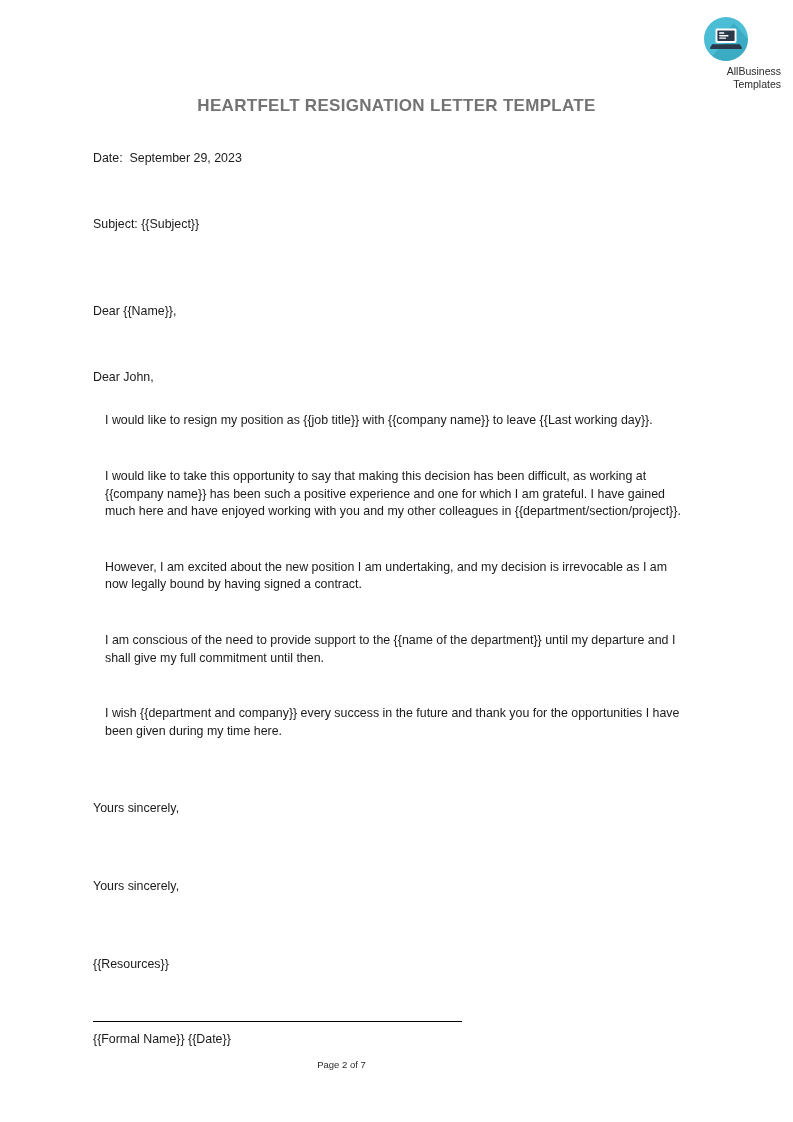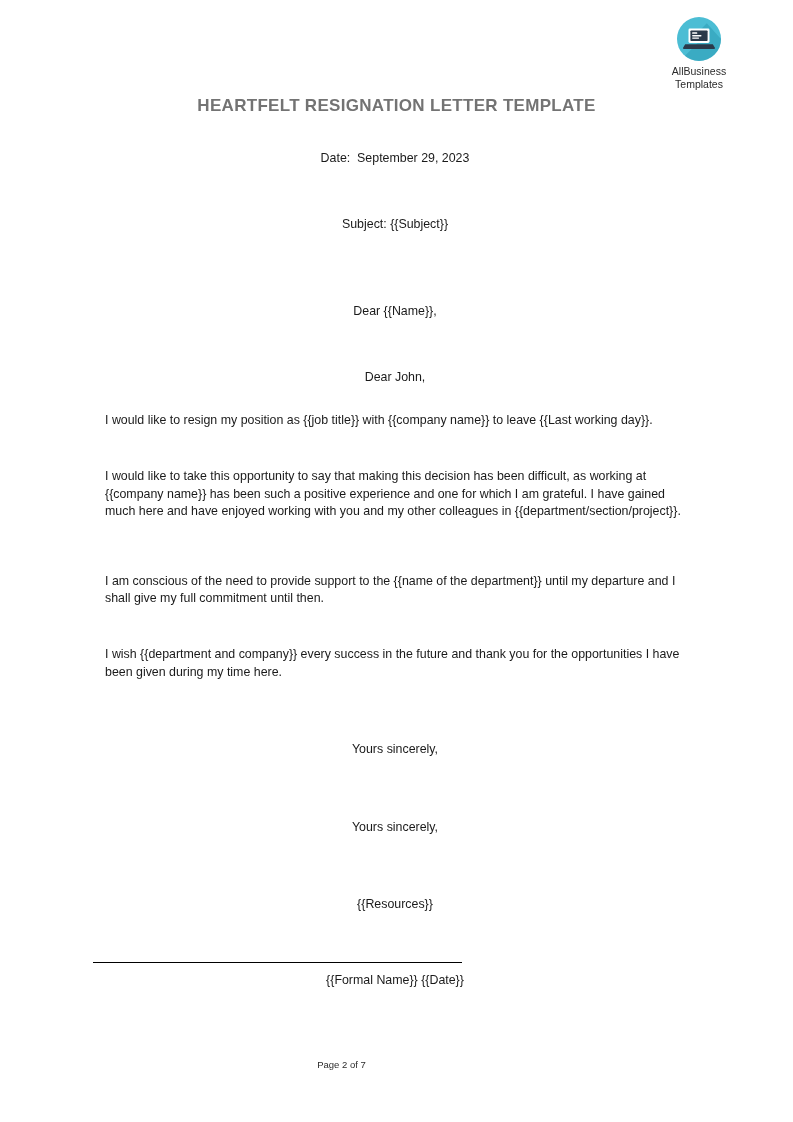--- a/index.html
+++ b/index.html
@@ -17,23 +17,23 @@
     height: 1122px;
     background: #ffffff;
     overflow: hidden;
     box-sizing: border-box;
   }
 
   
   .logo-block {
     position: absolute;
     top: 16px;
-    right: 39px;
+    right: 12px;
     width: 110px;
-    text-align: center;
+    text-align: right;
   }
   .logo-mark {
     width: 46px;
     height: 46px;
     margin: 0 auto;
     position: relative;
   }
   .logo-mark svg { display: block; }
   .logo-text {
     margin-top: 3px;
@@ -64,21 +64,20 @@
     position: absolute;
     left: 93px;
     top: 150px;
     width: 604px;
   }
   .line {
     font-size: 12.4px;
     line-height: 17.6px;
     color: #1a1a1a;
     white-space: pre-wrap;
-    text-align: center;
   }
   .para {
     font-size: 12.4px;
     line-height: 17.6px;
     color: #1a1a1a;
     margin: 12px;
     text-align: left;
   }
 
   .gap-xs { height: 9px; }
@@ -145,20 +144,21 @@
 
     <div class="line">Dear John,</div>
     <div class="gap-s"></div>
 
     <p class="para">I would like to resign my position as {{job title}} with {{company name}} to leave {{Last working day}}.</p>
     <div class="gap-s"></div>
 
     <p class="para">I would like to take this opportunity to say that making this decision has been difficult, as working at {{company name}} has been such a positive experience and one for which I am grateful. I have gained much here and have enjoyed working with you and my other colleagues in {{department/section/project}}.</p>
     <div class="gap-s"></div>
 
+    <p class="para">However, I am excited about the new position I am undertaking, and my decision is irrevocable as I am now legally bound by having signed a contract.</p>
     <div class="gap-s"></div>
 
     <p class="para">I am conscious of the need to provide support to the {{name of the department}} until my departure and I shall give my full commitment until then.</p>
     <div class="gap-s"></div>
 
     <p class="para">I wish {{department and company}} every success in the future and thank you for the opportunities I have been given during my time here.</p>
     <div class="gap-m"></div>
 
     <div class="line">Yours sincerely,</div>
     <div class="gap-l"></div>

